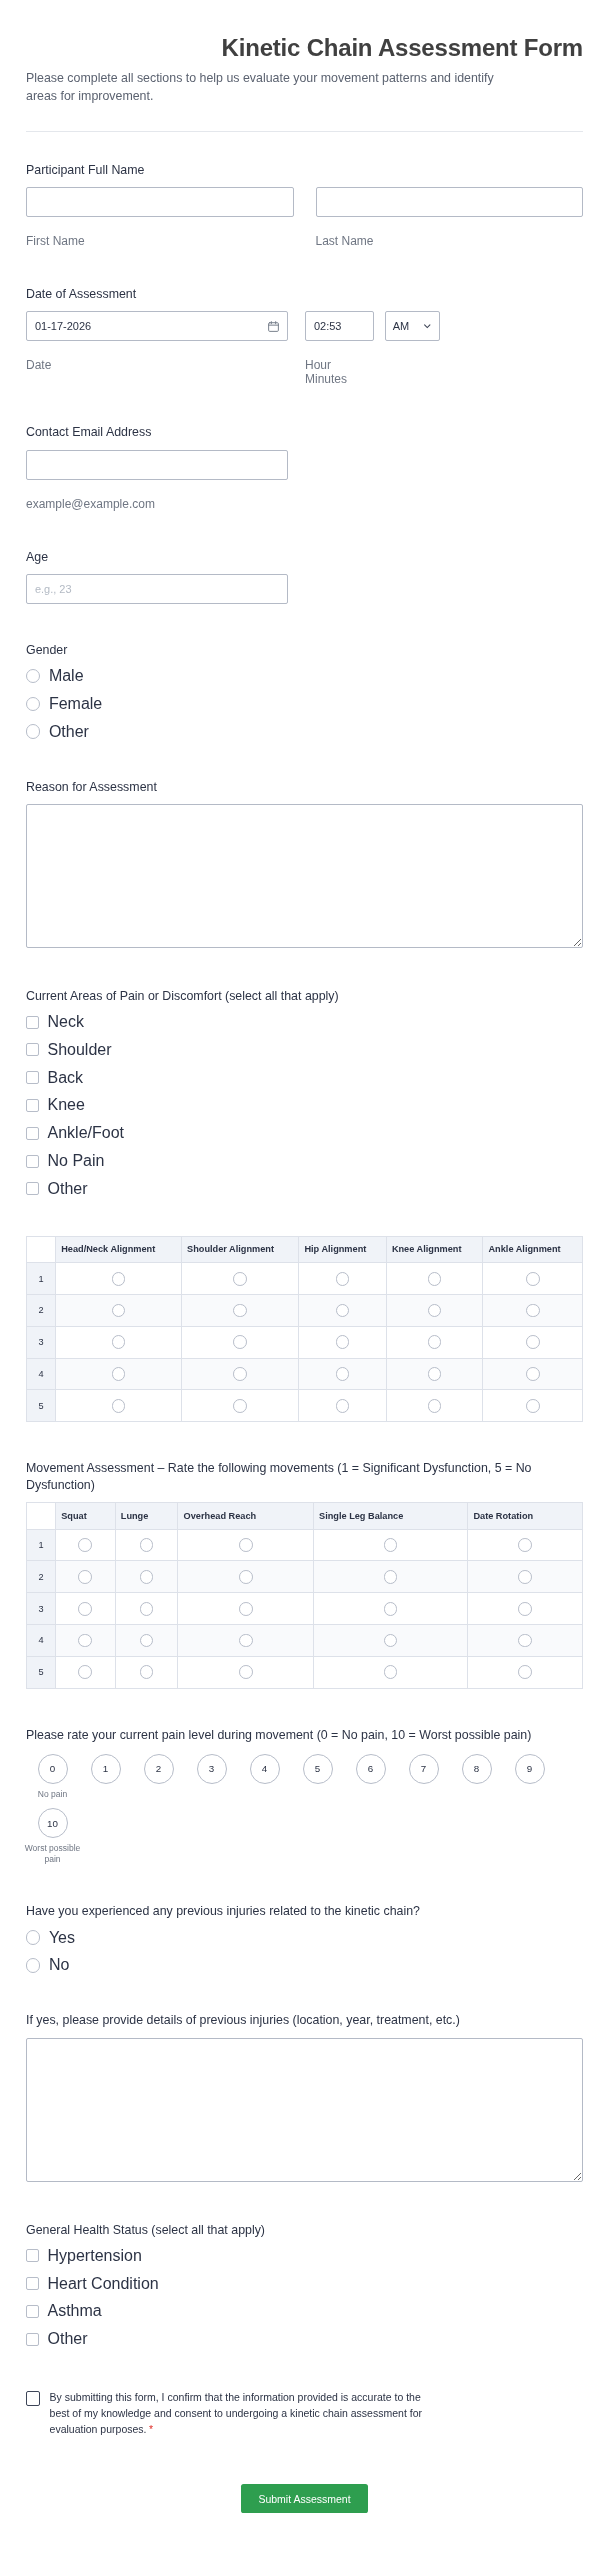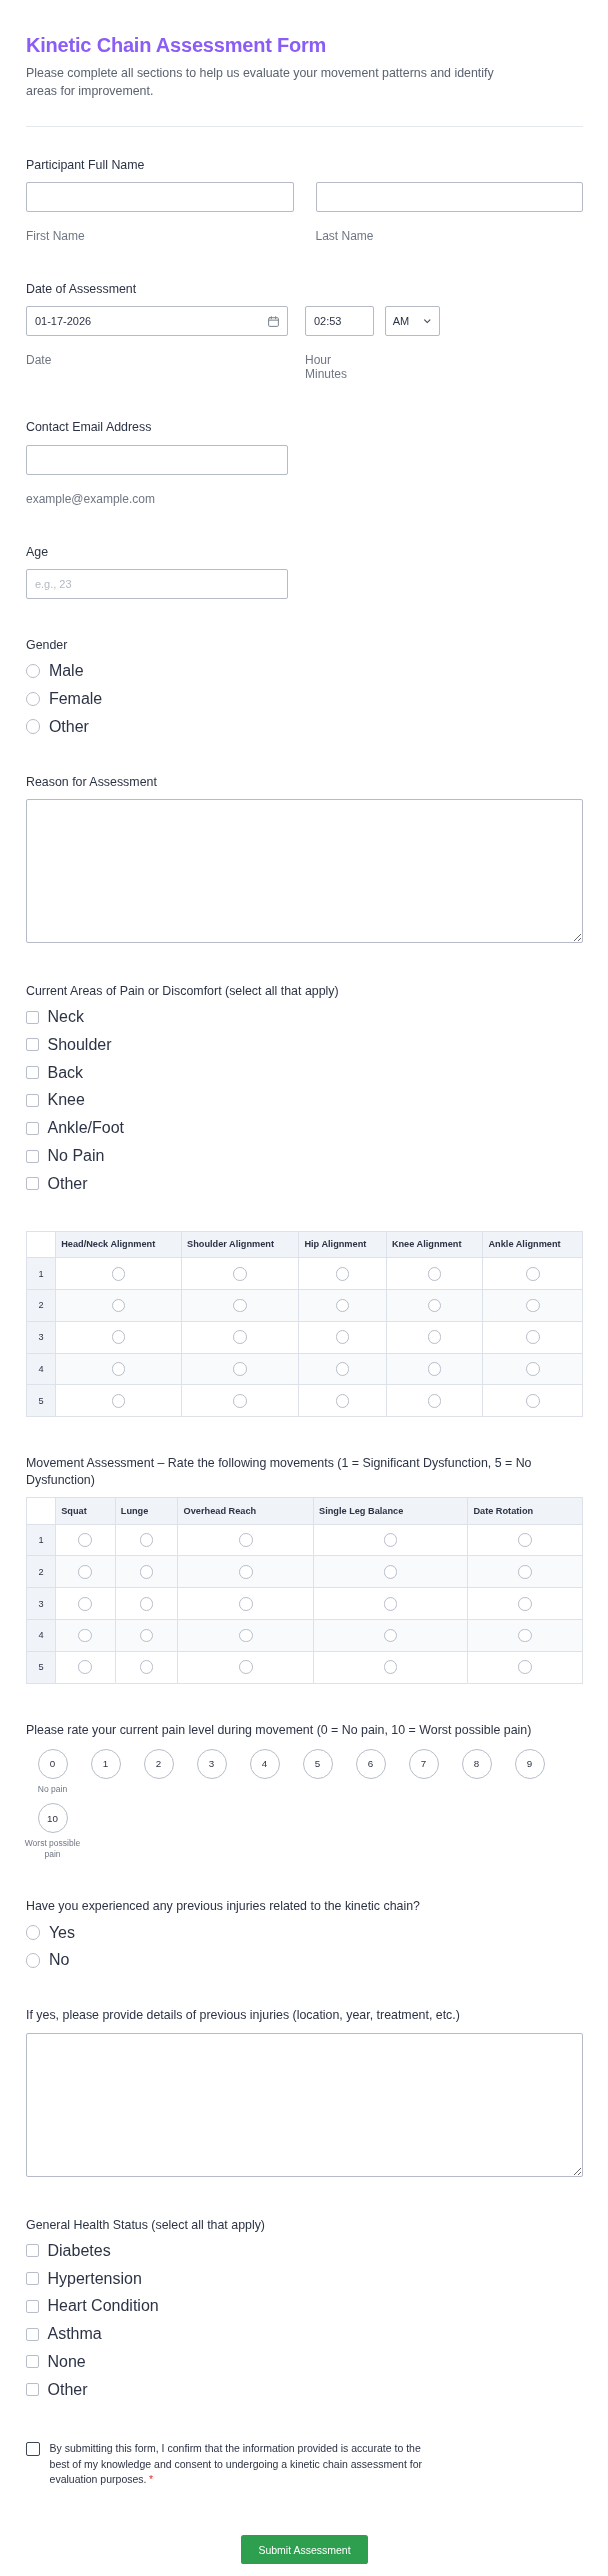--- a/index.html
+++ b/index.html
@@ -12,21 +12,21 @@
     --required-red:#e0322c;
   }
   *{box-sizing:border-box;}
   html,body{margin:0;padding:0;}
   body{
     width:609px;min-height:2576px;background:#ffffff;
     font-family:"Liberation Sans",sans-serif;color:var(--navy);
   }
   .page{padding:34px 26px 59px;}
 
-  .form-title{font-size:20px;font-weight:700;color:#8b5cf6;margin:0 0 7.9px;letter-spacing:-0.2px;}
+  .form-title{font-size:24px;font-weight:700;color:#404040;margin:0 0 7.9px;letter-spacing:-0.2px;text-align:right;}
   .form-subtitle{font-size:12.4px;line-height:1.45;color:#5b6270;max-width:485px;margin:0;}
   .divider{border:none;border-top:0.7px solid #e4e7ec;margin:25px 0 30px;}
 
   .question{margin-bottom:38px;}
   .q-label{font-size:12.4px;font-weight:500;color:var(--navy);margin:0 0 8.5px;line-height:1.35;max-width:524px;}
 
   .text-input{
     height:30px;border:0.7px solid var(--border);border-radius:2px;background:#fff;
     padding:0 7.9px;font-size:11px;font-family:inherit;color:var(--navy);outline:none;
   }
@@ -497,37 +497,29 @@
   <section class="question">
     <div class="q-label">If yes, please provide details of previous injuries (location, year, treatment, etc.)</div>
     <textarea class="big-text" style=""></textarea>
   </section>
 
   <section class="question">
     <div class="q-label">General Health Status (select all that apply)</div>
     <div class="options">
         <div class="option-row">
           <span class="checkbox-box"></span>
-          <span class="option-label">Diabetes</span>
-        </div>
-        <div class="option-row">
-          <span class="checkbox-box"></span>
           <span class="option-label">Hypertension</span>
         </div>
         <div class="option-row">
           <span class="checkbox-box"></span>
           <span class="option-label">Heart Condition</span>
         </div>
         <div class="option-row">
           <span class="checkbox-box"></span>
           <span class="option-label">Asthma</span>
-        </div>
-        <div class="option-row">
-          <span class="checkbox-box"></span>
-          <span class="option-label">None</span>
         </div>
         <div class="option-row">
           <span class="checkbox-box"></span>
           <span class="option-label">Other</span>
         </div>
       </div>
   </section>
 
   <section class="consent">
     <span class="consent-box"></span>

